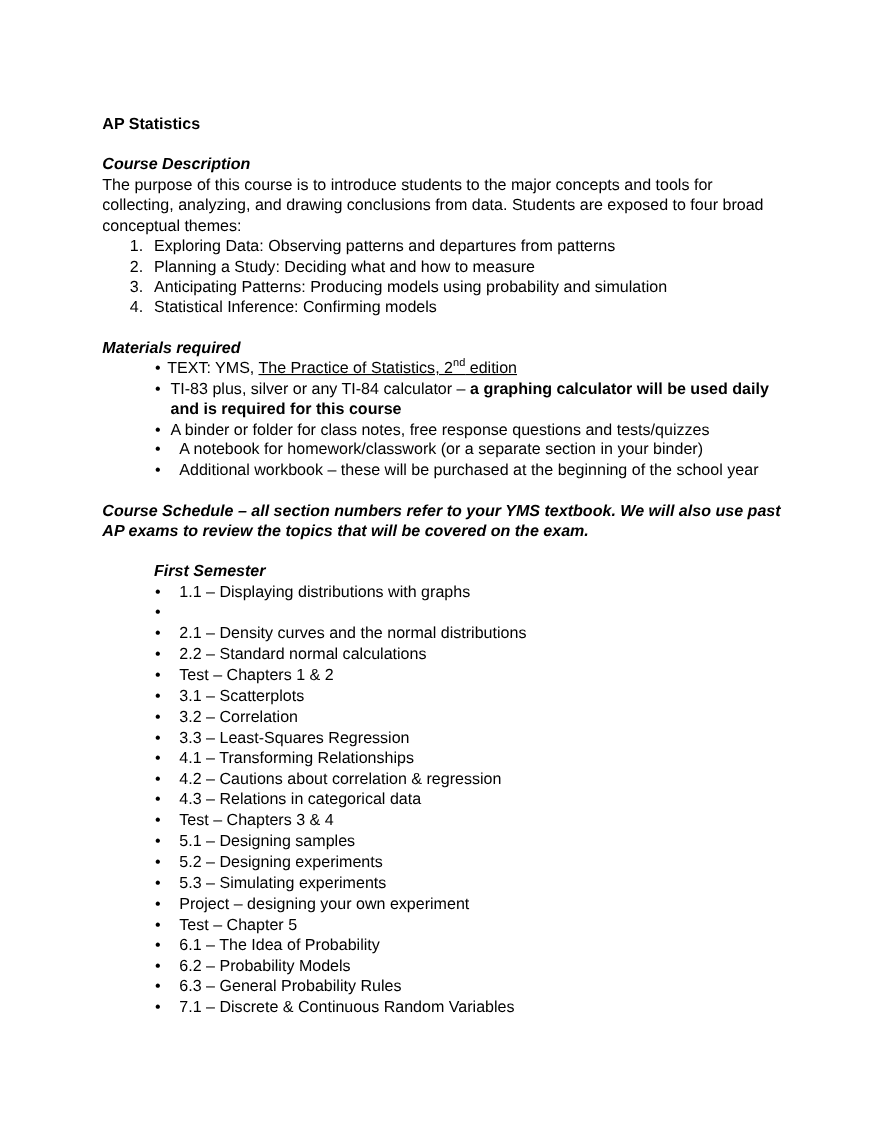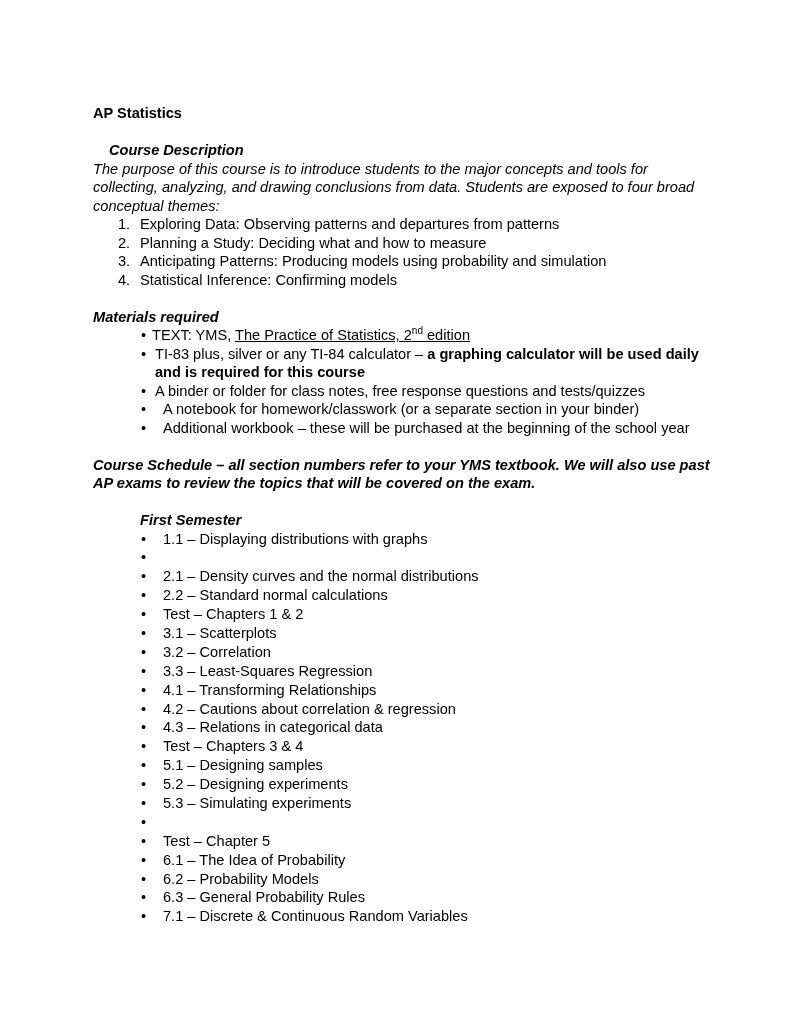--- a/index.html
+++ b/index.html
@@ -5,21 +5,21 @@
   html, body { margin: 0; padding: 0; background: #ffffff; }
   body {
     width: 791px; height: 1024px; position: relative; overflow: hidden;
     font-family: "Liberation Sans", sans-serif; color: #000;
     font-size: 14.6px; line-height: 18.5px;
   }
   .page { position: absolute; left: 93px; top: 104px; width: 620px; }
   .title { font-weight: bold; margin: 0; height: 18.5px; }
   .gap { height: 18.5px; }
   .section-heading { font-weight: bold; font-style: italic; margin: 0; }
-  p { margin: 0; font-style: italic; }
+  p { margin: 0; }
   ol.themes { margin: 0; padding: 0; list-style: none; }
   ol.themes li { position: relative; padding-left: 47px; }
   ol.themes li .num { position: absolute; left: 25px; }
   ul.materials { margin: 0; padding: 0; list-style: none; }
   ul.materials li { position: relative; padding-left: 70px; }
   ul.materials li .bullet { position: absolute; left: 48px; top: 0; }
   ul.materials li.tight { padding-left: 59px; }
   ul.materials li.mid { padding-left: 62px; }
   .underline { text-decoration: underline; }
   sup { font-size: 10px; line-height: 0; vertical-align: 6px; }
@@ -30,21 +30,21 @@
   ul.schedule li .bullet { position: absolute; left: 48px; }
 </style>
 </head>
 <body>
 
 <div class="page">
 
   <h1 class="title" style="font-size:14.6px;">AP Statistics</h1>
   <div class="gap"></div>
 
-  <h2 class="section-heading" style="font-size:14.6px;margin-left:16px;">Course Description</h2>
+  <h2 class="section-heading" style="font-size:14.6px;">Course Description</h2>
   <p>The purpose of this course is to introduce students to the major concepts and tools for collecting, analyzing, and drawing conclusions from data.  Students are exposed to four broad conceptual themes:</p>
 
   <ol class="themes">
     <li><span class="num">1.</span><span>Exploring Data:  Observing patterns and departures from patterns</span></li>
     <li><span class="num">2.</span><span>Planning a Study:  Deciding what and how to measure</span></li>
     <li><span class="num">3.</span><span>Anticipating Patterns:  Producing models using probability and simulation</span></li>
     <li><span class="num">4.</span><span>Statistical Inference:  Confirming models</span></li>
   </ol>
   <div class="gap"></div>
 
@@ -86,21 +86,21 @@
       <li><span class="bullet">•</span><span>3.1 – Scatterplots</span></li>
       <li><span class="bullet">•</span><span>3.2 – Correlation</span></li>
       <li><span class="bullet">•</span><span>3.3 – Least-Squares Regression</span></li>
       <li><span class="bullet">•</span><span>4.1 – Transforming Relationships</span></li>
       <li><span class="bullet">•</span><span>4.2 – Cautions about correlation &amp; regression</span></li>
       <li><span class="bullet">•</span><span>4.3 – Relations in categorical data</span></li>
       <li><span class="bullet">•</span><span>Test – Chapters 3 &amp; 4</span></li>
       <li><span class="bullet">•</span><span>5.1 – Designing samples</span></li>
       <li><span class="bullet">•</span><span>5.2 – Designing experiments</span></li>
       <li><span class="bullet">•</span><span>5.3 – Simulating experiments</span></li>
-      <li><span class="bullet">•</span></li>
+      <li><span class="bullet">•</span><span>Project – designing your own experiment</span></li>
       <li><span class="bullet">•</span><span>Test – Chapter 5</span></li>
       <li><span class="bullet">•</span><span>6.1 – The Idea of Probability</span></li>
       <li><span class="bullet">•</span><span>6.2 – Probability Models</span></li>
       <li><span class="bullet">•</span><span>6.3 – General Probability Rules</span></li>
       <li><span class="bullet">•</span><span>7.1 – Discrete &amp; Continuous Random Variables</span></li>
     </ul>
 
 </div>
 
 </body></html>

